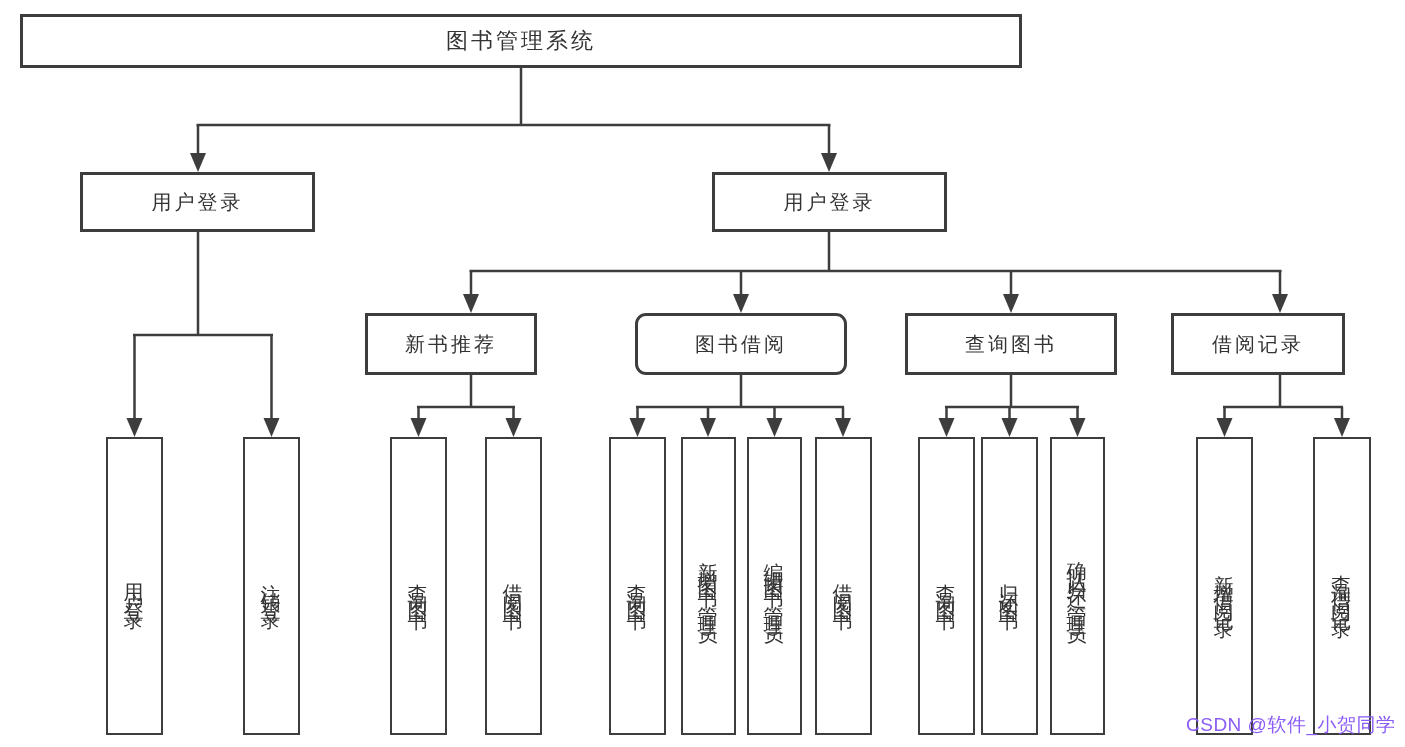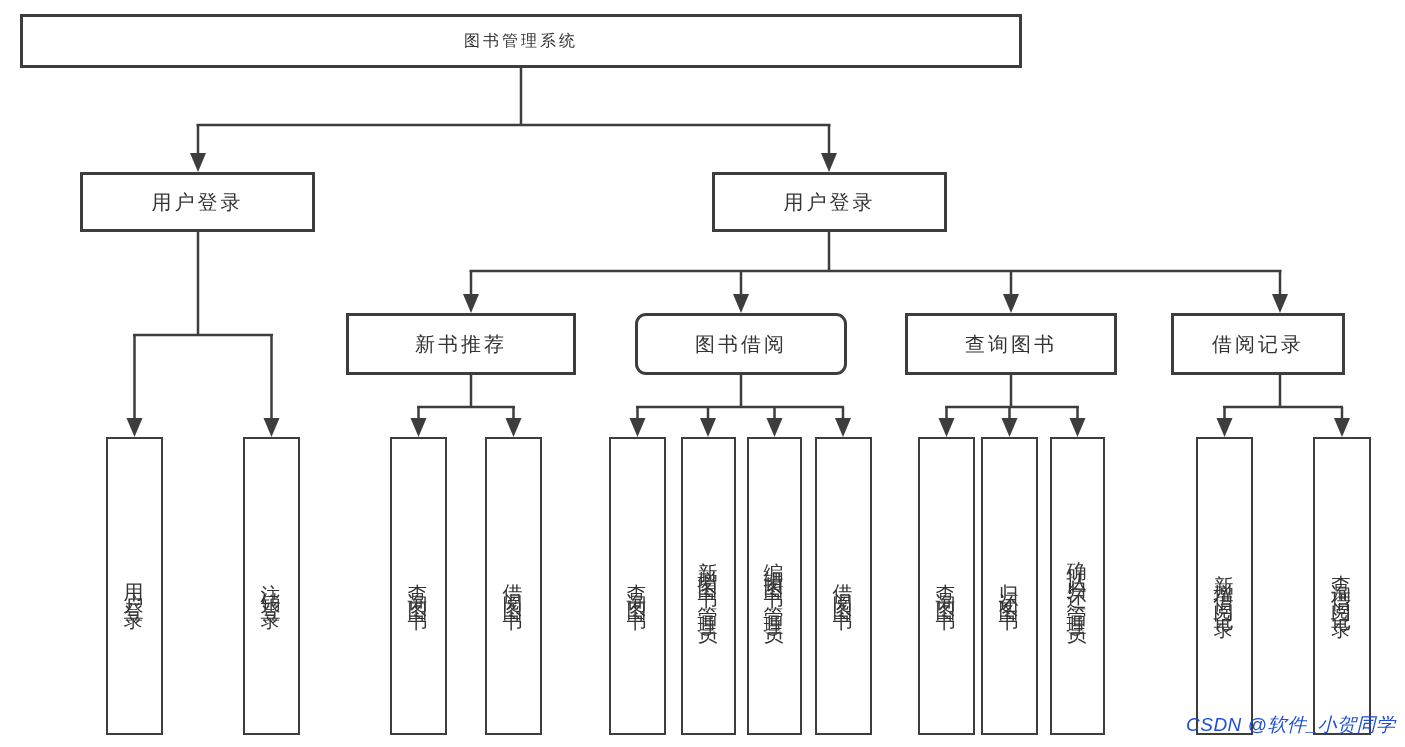--- a/index.html
+++ b/index.html
@@ -28,21 +28,21 @@
     background: #ffffff;
     border: 3px solid #3d3d3d;
     box-sizing: border-box;
     display: flex;
     align-items: center;
     justify-content: center;
     color: #333333;
     z-index: 2;
   }
   .box.root {
-    font-size: 16px;
+    font-size: 22px;
     letter-spacing: 3px;
   }
   .box.level1, .box.level2 {
     font-size: 20px;
     letter-spacing: 3px;
   }
   .box.leaf {
     border-width: 2.5px;
   }
   .vtext {
@@ -52,24 +52,23 @@
     letter-spacing: 9px;
     color: #333333;
     white-space: nowrap;
   }
   .watermark {
     position: absolute;
     left: 1186px;
     top: 712px;
     z-index: 5;
     font-size: 19px;
-    color: #1d4ed8;
+    color: #8b5cf6;
     letter-spacing: 0.5px;
     white-space: nowrap;
-    font-style: italic;
   }
 </style>
 </head>
 <body>
 
 <div class="canvas">
 
   <svg class="connector-svg" viewBox="0 0 1405 747" xmlns="http://www.w3.org/2000/svg">
     <g stroke="#3d3d3d" stroke-width="2.5" fill="none">
 
@@ -122,21 +121,21 @@
       <polygon points="1216.5,418 1232.5,418 1224.5,437"></polygon>
       <polygon points="1334,418 1350,418 1342,437"></polygon>
     </g>
   </svg>
 
   <div class="box root" style="left:20px; top:14px; width:1002px; height:54px;">图书管理系统</div>
 
   <div class="box level1" style="left:80px; top:172px; width:235px; height:60px;">用户登录</div>
   <div class="box level1" style="left:712px; top:172px; width:235px; height:60px;">用户登录</div>
 
-  <div class="box level2" style="left:346px; top:313px; width:230px; height:62px;">新书推荐</div>
+  <div class="box level2" style="left:365px; top:313px; width:172px; height:62px;">新书推荐</div>
   <div class="box level2" style="left:635px; top:313px; width:212px; height:62px;border-radius:11px;">图书借阅</div>
   <div class="box level2" style="left:905px; top:313px; width:212px; height:62px;">查询图书</div>
   <div class="box level2" style="left:1171px; top:313px; width:174px; height:62px;">借阅记录</div>
 
   <div class="box leaf" style="left:106px; top:437px; width:57px; height:298px;">
     <span class="vtext">用户登录</span>
   </div>
   <div class="box leaf" style="left:243px; top:437px; width:57px; height:298px;">
     <span class="vtext">注销登录</span>
   </div>

